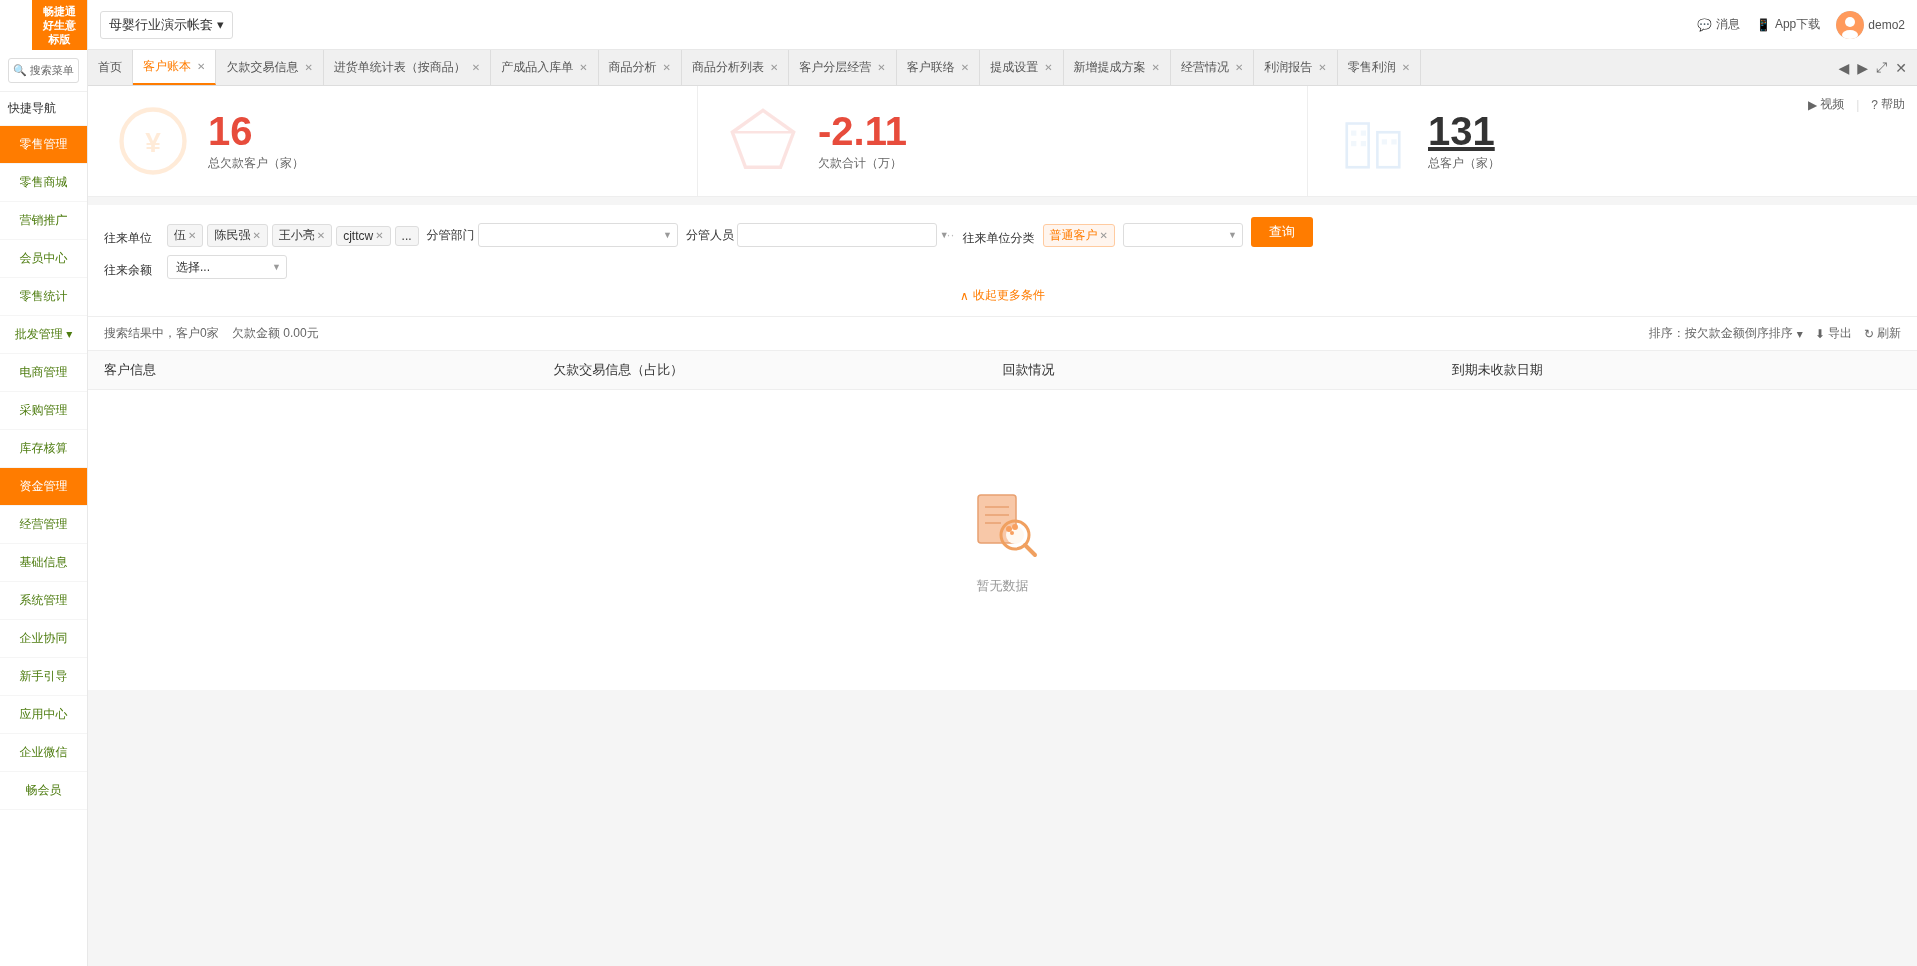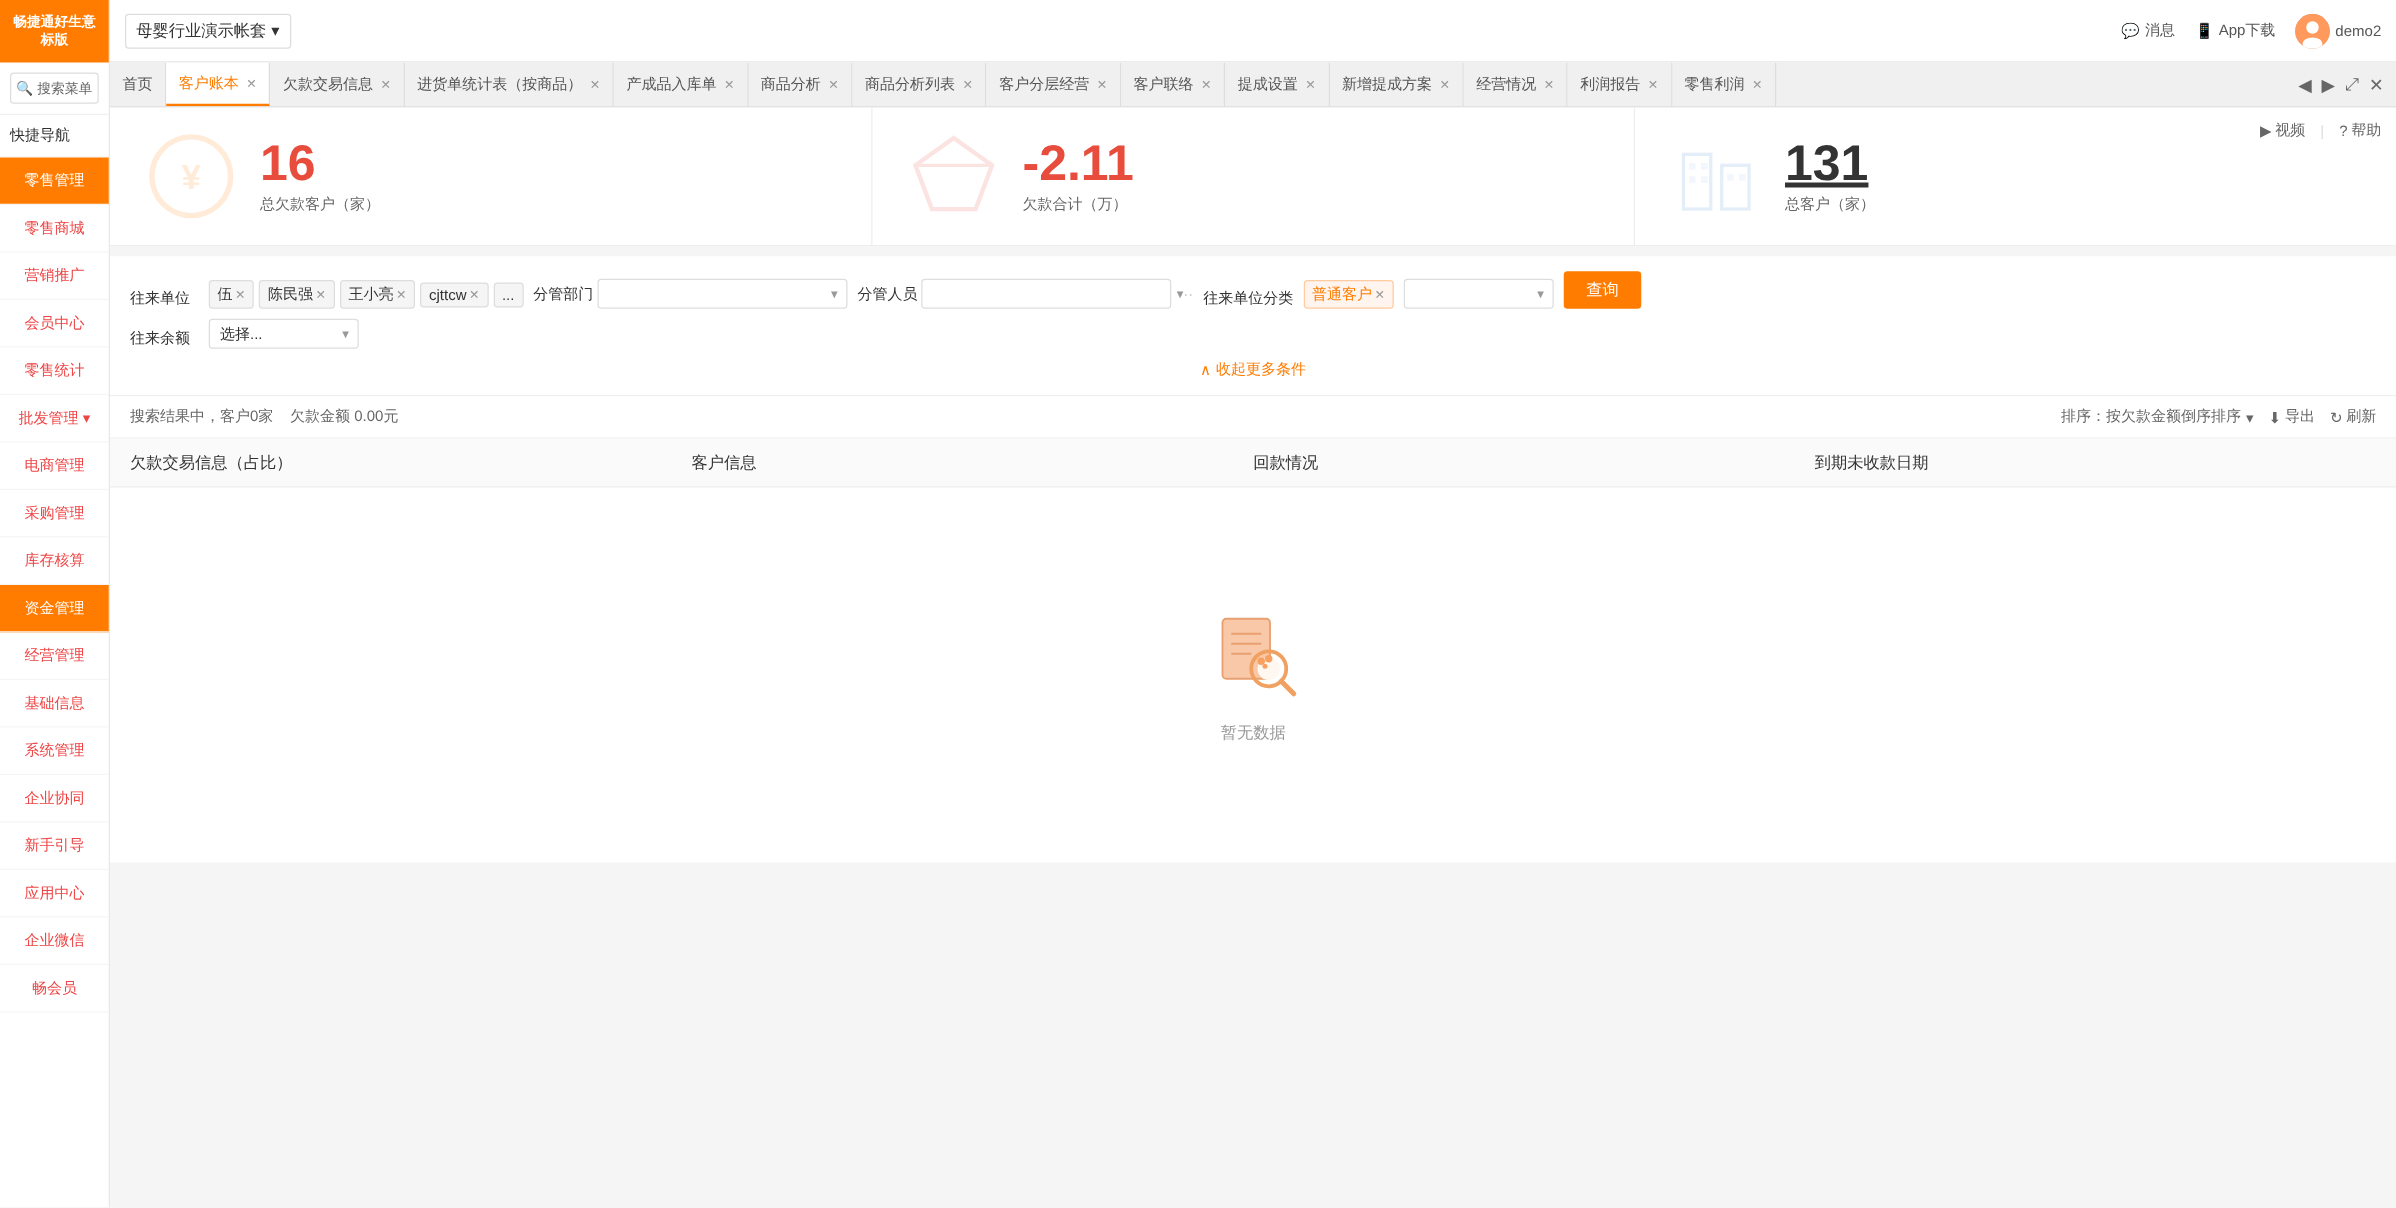--- a/index.html
+++ b/index.html
@@ -1,25 +1,25 @@
 <!DOCTYPE html>
 <html><head>
   <meta charset="utf-8">
   <style>
     * { box-sizing: border-box; margin: 0; padding: 0; }
     body { font-family: "Microsoft YaHei", Arial, sans-serif; font-size: 12px; background: #f5f5f5; display: flex; height: 100vh; overflow: hidden; }
 
     
     .sidebar { width: 88px; background: #fff; display: flex; flex-direction: column; border-right: 1px solid #e8e8e8; flex-shrink: 0; }
-    .sidebar-logo { background: #ff7c00; padding: 10px 8px; display: flex; align-items: center; justify-content: center; height: 50px; }
+    .sidebar-logo { background: #ff7c00; padding: 10px 8px; display: flex; align-items: center; justify-content: center; height: 50px; margin-left: 32px; }
     .sidebar-logo-text { color: #fff; font-size: 11px; font-weight: bold; line-height: 1.3; text-align: center; }
     .sidebar-search { padding: 8px; border-bottom: 1px solid #f0f0f0; }
     .sidebar-search-btn { width: 100%; background: none; border: 1px solid #ddd; border-radius: 3px; padding: 4px; font-size: 11px; color: #666; cursor: pointer; display: flex; align-items: center; justify-content: center; gap: 3px; }
     .sidebar-nav-btn { padding: 8px; text-align: left; font-size: 12px; color: #333; cursor: pointer; border-bottom: 1px solid #f5f5f5; }
-    .sidebar-item { padding: 10px 8px; text-align: center; font-size: 12px; color: #ef4444; cursor: pointer; border-bottom: 1px solid #f5f5f5; }
+    .sidebar-item { padding: 10px 8px; text-align: center; font-size: 12px; color: #4d7c0f; cursor: pointer; border-bottom: 1px solid #f5f5f5; }
     .sidebar-item.active { background: #ff7c00; color: #fff; }
 
     
     .main { flex: 1; display: flex; flex-direction: column; overflow: hidden; }
 
     
     .topbar { background: #fff; height: 50px; display: flex; align-items: center; padding: 0 12px; border-bottom: 1px solid #e8e8e8; justify-content: space-between; flex-shrink: 0; }
     .topbar-left { display: flex; align-items: center; gap: 8px; }
     .topbar-selector { display: flex; align-items: center; gap: 4px; font-size: 13px; color: #333; cursor: pointer; border: 1px solid #ddd; border-radius: 3px; padding: 4px 8px; }
     .topbar-right { display: flex; align-items: center; gap: 16px; font-size: 12px; color: #555; }
@@ -381,22 +381,22 @@
         </div>
         <div class="result-action-btn">
           <span>↻</span>
           <span>刷新</span>
         </div>
       </div>
     </div>
 
     <div class="table-wrap">
       <div class="table-header">
+        <div>客户信息</div>
         <div>欠款交易信息（占比）</div>
-        <div>客户信息</div>
         <div>回款情况</div>
         <div>到期未收款日期</div>
       </div>
       <div class="table-body">
 
         <div class="empty-icon">
           <svg width="80" height="80" viewBox="0 0 80 80" xmlns="http://www.w3.org/2000/svg">
 
             <rect x="15" y="10" width="38" height="48" rx="3" fill="#f8c8a8" stroke="#e8a070" stroke-width="1.5"></rect>
             <line x1="22" y1="22" x2="46" y2="22" stroke="#e8a070" stroke-width="1.5"></line>

